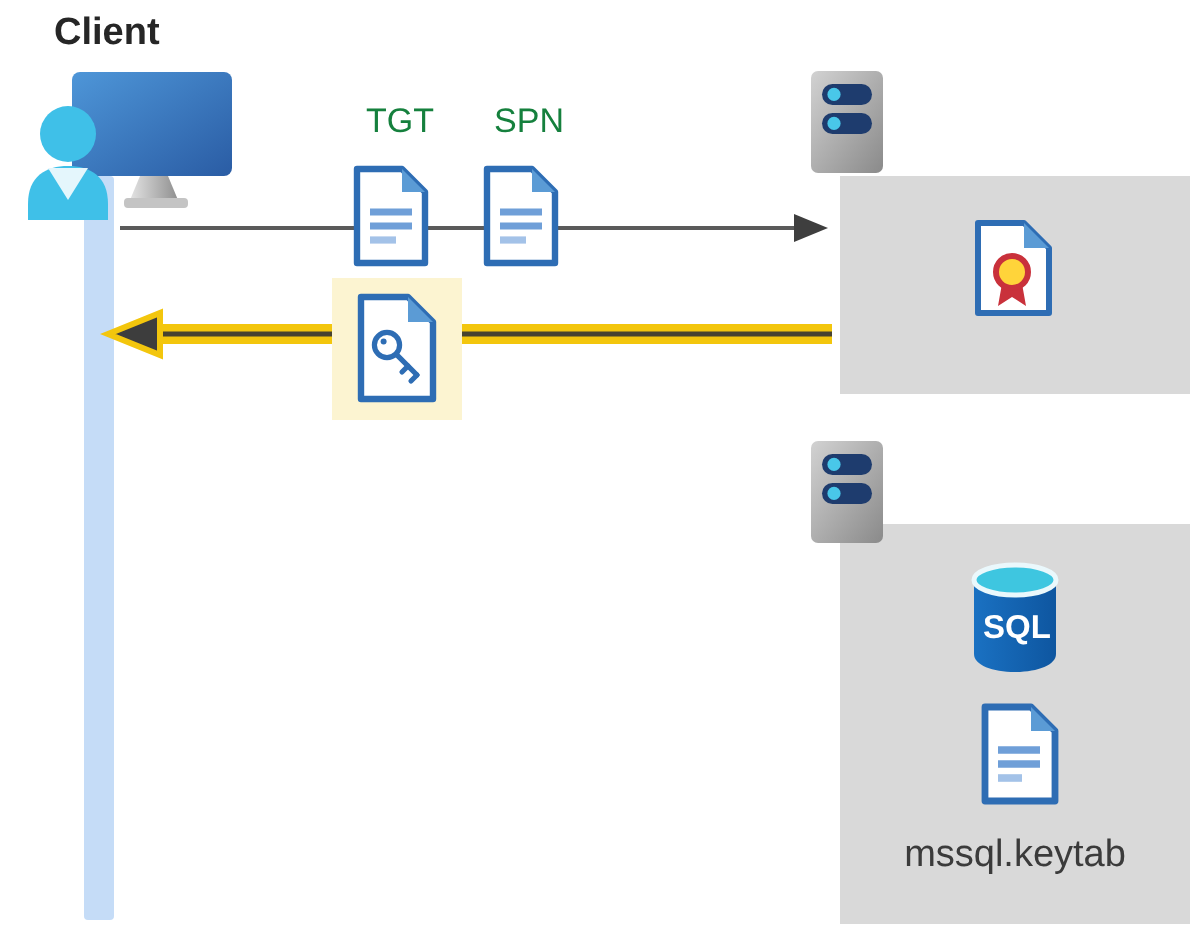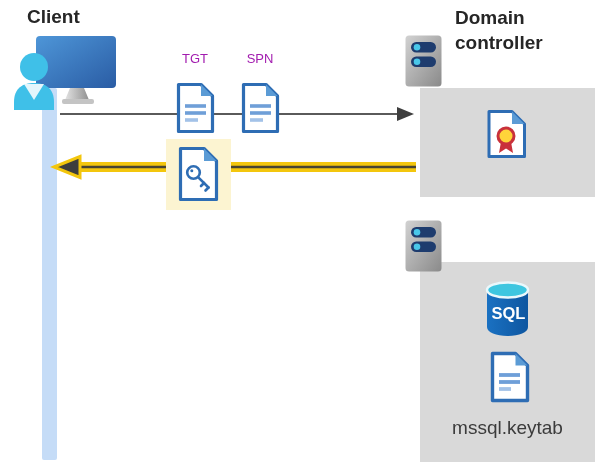--- a/index.html
+++ b/index.html
@@ -10,27 +10,27 @@
   .node-box { position:absolute; background:#D9D9D9; }
   .dc-box    { left:420px; top:88px;  width:175px; height:109px; }
   .linux-box { left:420px; top:262px; width:175px; height:200px; }
 
   .lifeline { position:absolute; left:42px; top:88px; width:15px; height:372px;
               background:#C5DCF7; border-radius:2px; }
 
   .highlight { position:absolute; left:166px; top:139px; width:65px; height:71px;
                background:#FCF4D1; }
 
-  .heading { position:absolute; font-weight:bold; font-size:19px; color:#262626; line-height:25px; }
+  .heading { position:absolute; font-weight:bold; font-size:19px; color:#262626; line-height:25px;text-align:right; }
   .client-label { left:27px; top:4px; }
   .dc-label     { left:455px; top:5px;  width:125px; }
   .linux-label  { left:455px; top:226px; width:140px; white-space:nowrap; }
 
-  .ticket-label { position:absolute; top:51px; width:44px; text-align:center;
-                  font-size:13px; color:#a21caf; }
+  .ticket-label { position:absolute; top:51px; width:44px; text-align:right;
+                  font-size:17px; color:#15803d; }
   .tgt-label { left:173px; }
   .spn-label { left:238px; }
 
   .keytab-label { position:absolute; left:420px; top:417px; width:175px; text-align:center;
                   font-size:19px; color:#3B3B3B; }
 
   svg.icon { position:absolute; display:block; }
   .client-icon      { left:8px;   top:30px;  width:112px; height:80px; }
   .request-arrow    { left:58px;  top:103px; width:358px; height:22px; }
   .response-arrow   { left:50px;  top:153px; width:366px; height:28px; }
@@ -126,21 +126,20 @@
           <stop offset="1" stop-color="#8A8A8A"></stop>
       </linearGradient>
     </defs>
     <rect x="1.5" y="1.5" width="36" height="51" rx="3.5" fill="url(#srvGrad1)"></rect>
     <rect x="7" y="8" width="25" height="10.5" rx="5.25" fill="#1E3C6E"></rect>
     <circle cx="13" cy="13.2" r="3.3" fill="#49C7E9"></circle>
     <rect x="7" y="22.5" width="25" height="10.5" rx="5.25" fill="#1E3C6E"></rect>
     <circle cx="13" cy="27.7" r="3.3" fill="#49C7E9"></circle>
   </svg>
 
-  <div class="heading dc-label">Domain controller</div>
 
   <svg class="icon certificate-doc" viewBox="0 0 42 50">
     <path d="M3 2.5 H26 L38.5 15 V47.5 H3 Z" fill="#FFFFFF" stroke="#2E6DB4" stroke-width="3" stroke-linejoin="round"></path>
     <path d="M26 2.5 L26 15 L38.5 15 Z" fill="#5B9BD5"></path>
     <path d="M15.5 30 L13 44 L20 39.5 L27 44 L24.5 30 Z" fill="#C9313B"></path>
     <circle cx="20" cy="27" r="8" fill="#FFD43A" stroke="#C9313B" stroke-width="3"></circle>
   </svg>
 
   <svg class="icon linux-server-icon" viewBox="0 0 39 54">
     <defs>

